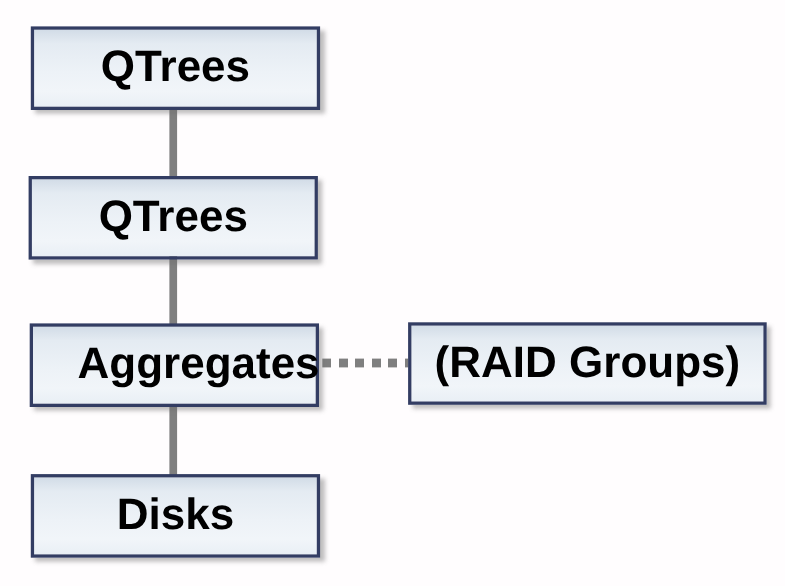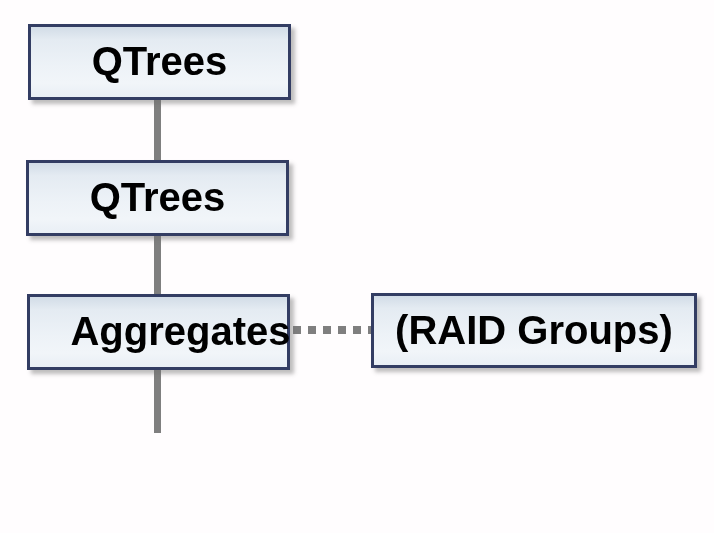--- a/index.html
+++ b/index.html
@@ -102,14 +102,17 @@
   </div>
 
   <div class="h-dashed-connector" id="link-aggregates-raid"></div>
 
   <div class="node" id="box-raid">
     <span class="label">(RAID Groups)</span>
   </div>
 
   <div class="v-connector" id="link-aggregates-disks"></div>
 
+  <div class="node" id="box-disks">
+    <span class="label">Disks</span>
+  </div>
 
 </div>
 
 </body></html>

